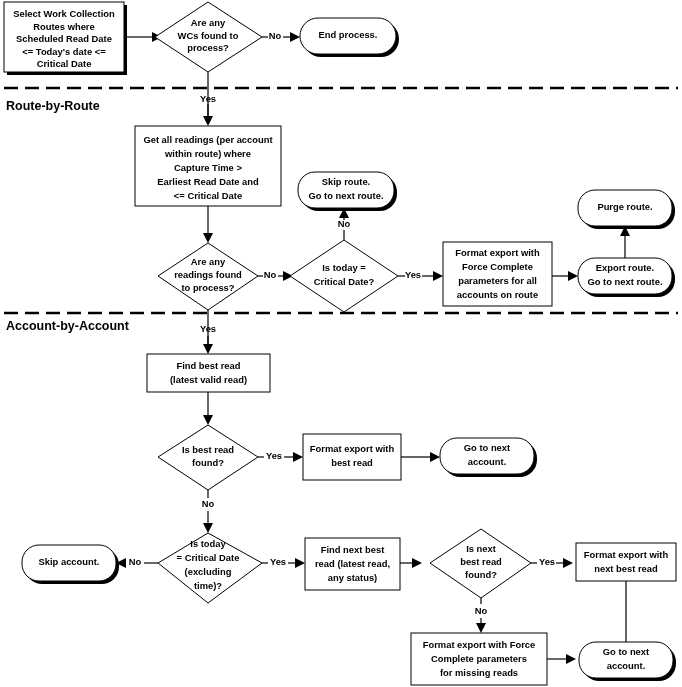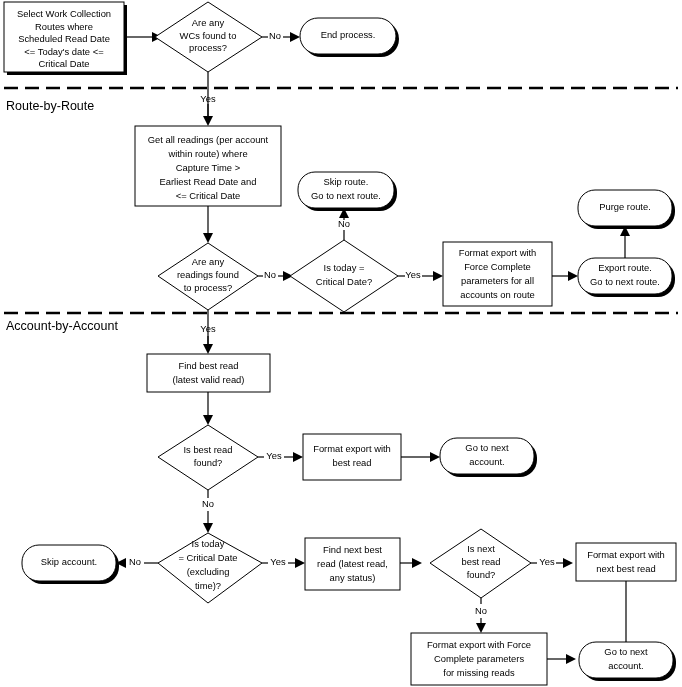--- a/index.html
+++ b/index.html
@@ -9,20 +9,21 @@
   }
   body {
     font-family: "Liberation Sans", sans-serif;
   }
   #canvas-wrap {
     position: relative;
     width: 682px;
     height: 687px;
     background: #ffffff;
     overflow: hidden;
+    font-weight: bold;
   }
   svg#flow {
     display: block;
     width: 682px;
     height: 687px;
   }
   .shape-fill {
     fill: #ffffff;
     stroke: #000000;
     stroke-width: 1;

